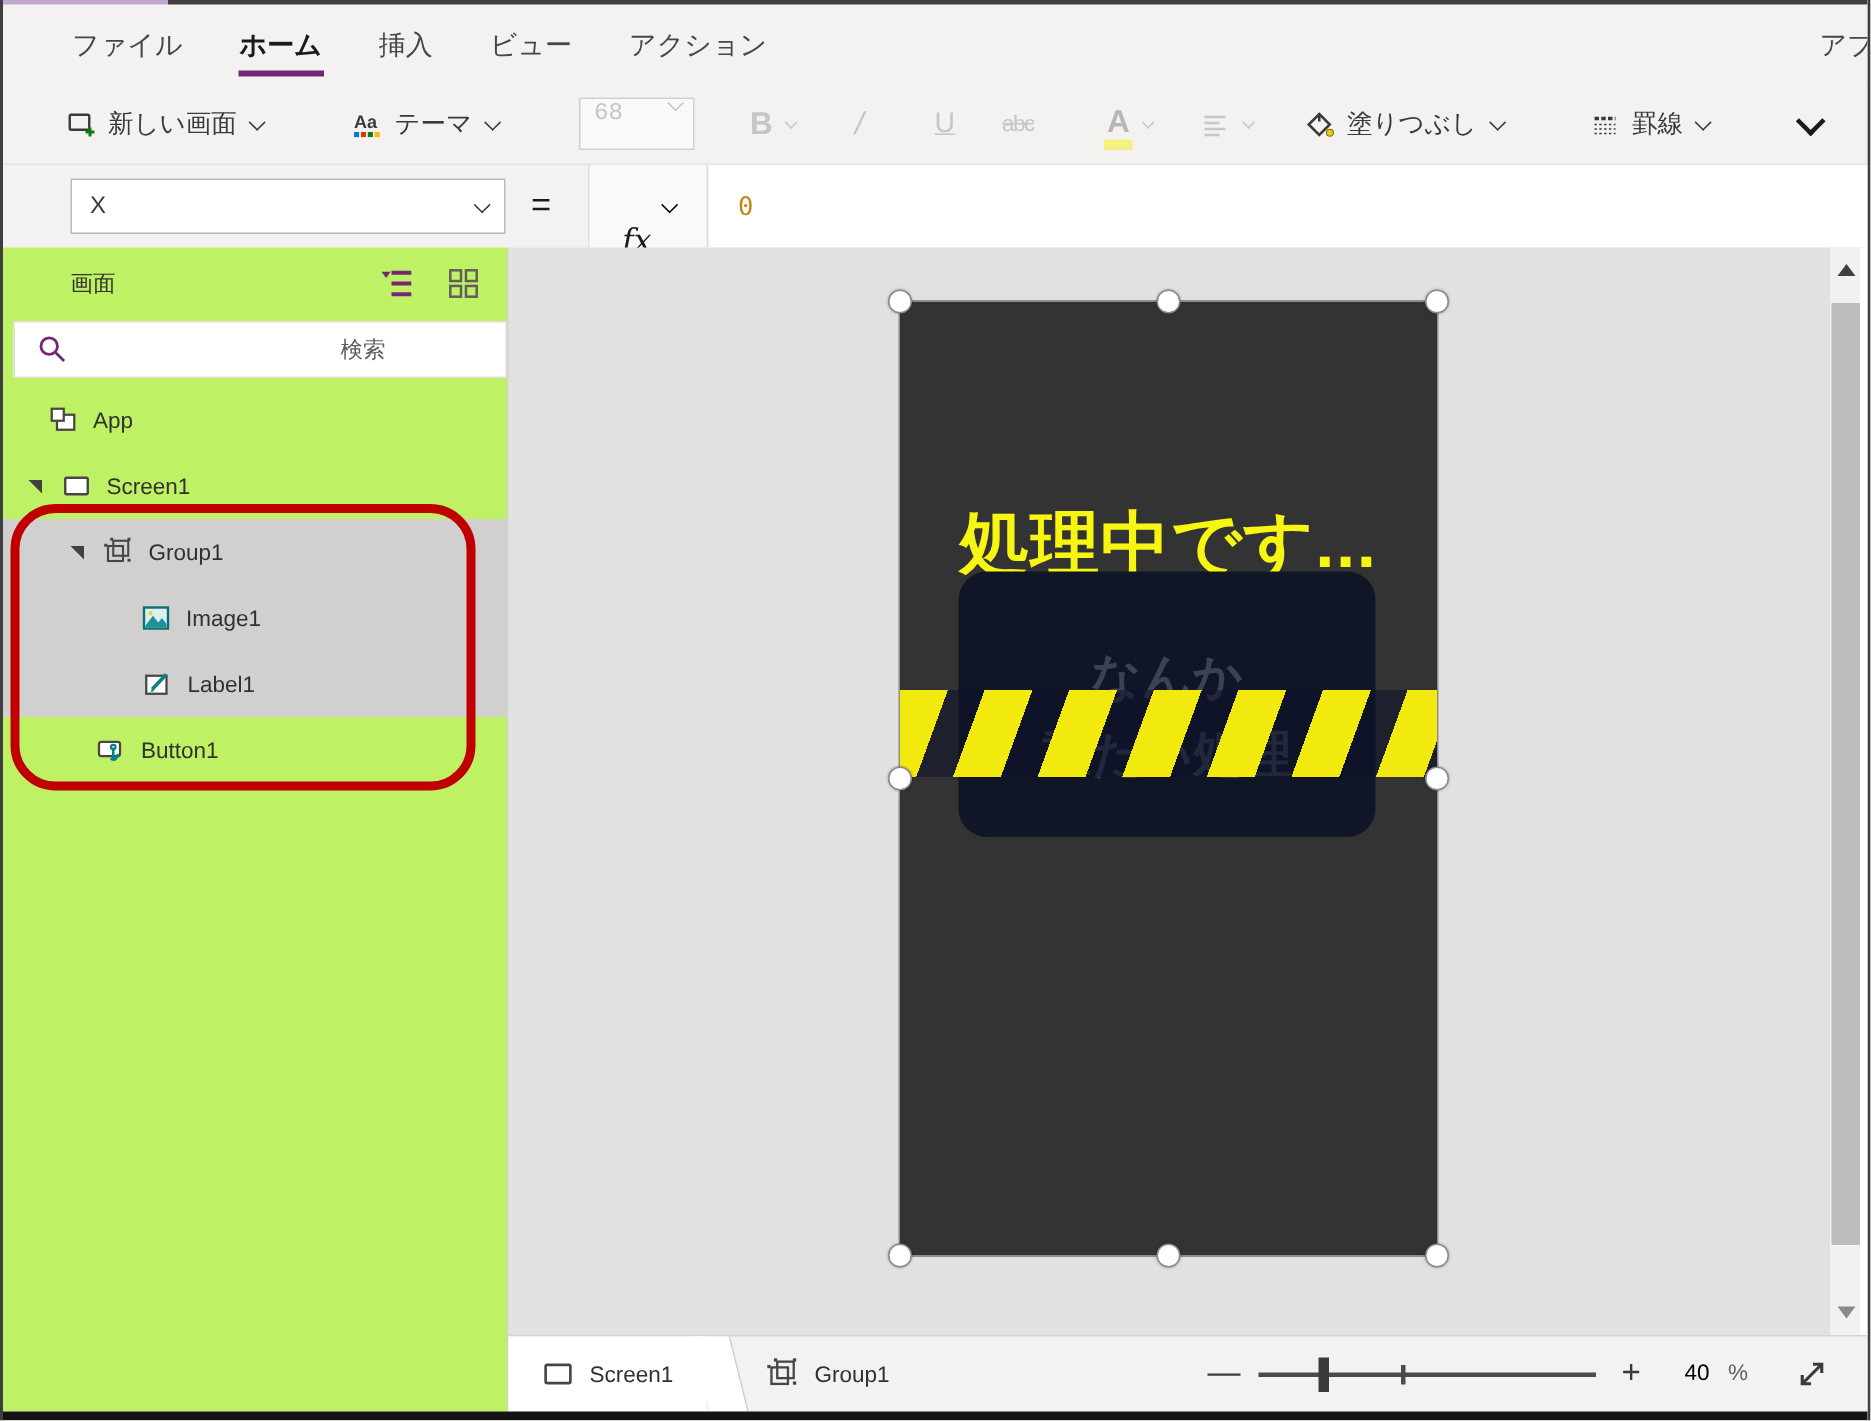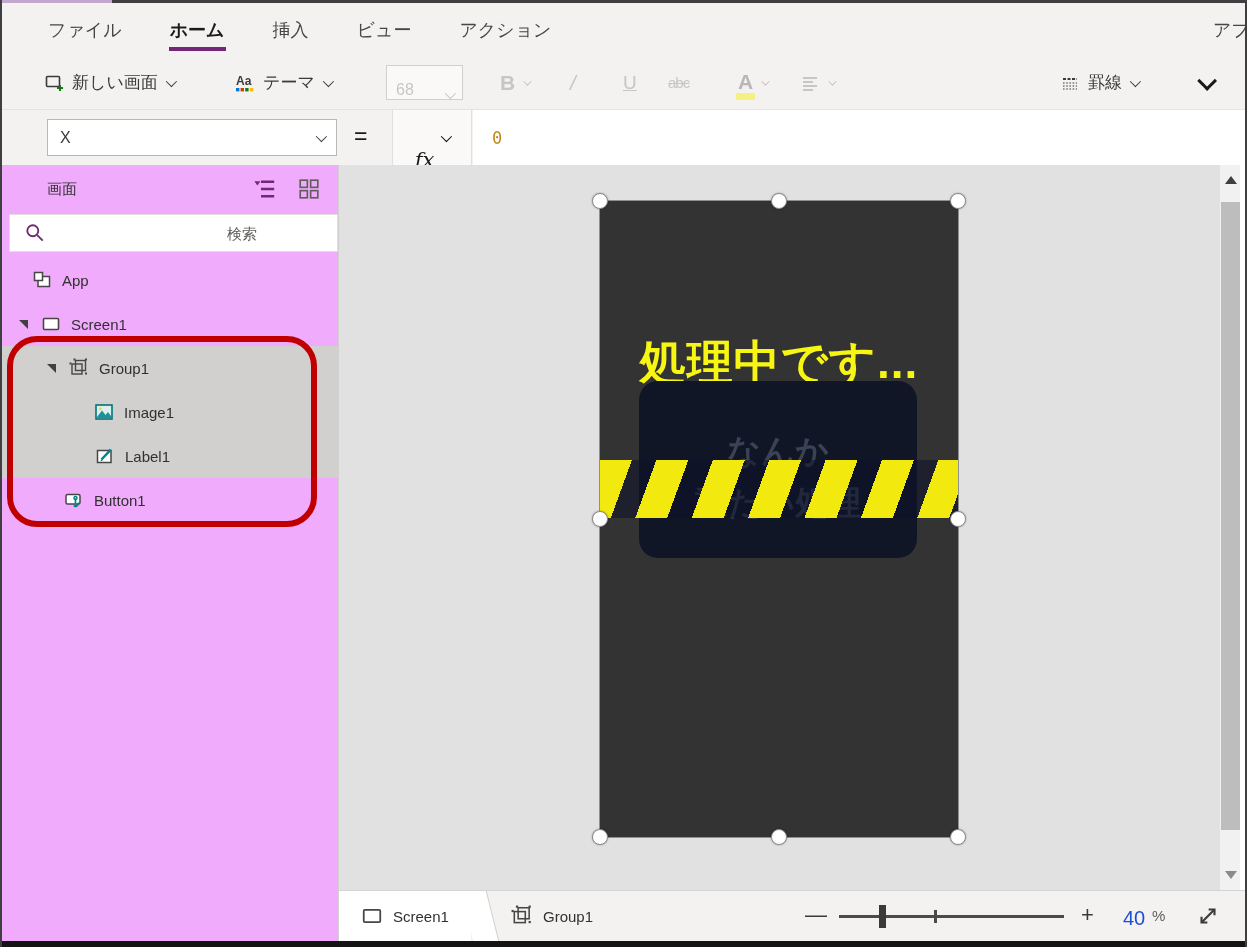--- a/index.html
+++ b/index.html
@@ -5,57 +5,57 @@
   * { margin:0; padding:0; box-sizing:border-box; }
   body { font-family:"Liberation Sans","DejaVu Sans",sans-serif; background:#fff; }
   .window { position:relative; width:1247px; height:947px; background:#fff; overflow:hidden;
             border-left:2px solid #3f3f41; border-right:2px solid #3f3f41; }
   .top-edge { position:absolute; left:0; top:0; width:100%; height:3px;
               background:linear-gradient(to right,#c2a8ce 0,#c2a8ce 110px,#3f3f41 110px,#3f3f41 100%); z-index:50; }
   .bottom-edge { position:absolute; left:0; bottom:0; width:100%; height:6px; background:#141414; z-index:50; }
 
   
   .menubar { position:absolute; left:0; top:3px; width:100%; height:52px; background:#f3f2f1;
-             display:flex; align-items:center; padding-left:45px; gap:46px; }
+             display:flex; align-items:center; padding-left:45px; gap:36px; }
   .menu-item { font-size:18px; color:#484644; cursor:pointer; height:100%; display:flex; align-items:center; }
   .menu-item span { padding:10px 1px 5px; border-bottom:4px solid transparent; }
   .menu-item.active { color:#1b1a19; font-weight:bold; }
   .menu-item.active span { border-bottom-color:#742774; }
   .brand { position:absolute; left:1211px; top:18px; width:40px; overflow:hidden; font-size:18px; color:#484644; white-space:nowrap; }
 
   
   .toolbar { position:absolute; left:0; top:55px; width:100%; height:55px; background:#f3f2f1; border-bottom:1px solid #e5e3e1; }
   .tb { position:absolute; top:0; height:55px; display:flex; align-items:center; gap:8px; font-size:17px; color:#3b3a39; cursor:pointer; }
   .tb.disabled { color:#c8c6c4; cursor:default; }
   .chev { width:8px; height:8px; border-right:1.6px solid currentColor; border-bottom:1.6px solid currentColor;
           transform:rotate(45deg) translateY(-2px); display:inline-block; flex:0 0 auto; }
   .chev.dim { color:#c8c6c4; }
   .sizebox { position:absolute; left:384px; top:10px; width:77px; height:35px; background:#faf9f8; border:1px solid #d2d0ce;
-             display:flex; align-items:flex-end; justify-content:space-between; padding:0 9px; color:#c8c6c4; font-size:16px; cursor:pointer; }
+             display:flex; align-items:flex-start; justify-content:space-between; padding:0 9px; color:#c8c6c4; font-size:16px; cursor:pointer;font-family:Liberation Mono, monospace; }
   .b-glyph { font-weight:bold; font-size:21px; }
   .i-glyph { font-style:italic; font-size:21px; }
   .u-glyph { text-decoration:underline; font-size:19px; }
   .s-glyph { text-decoration:line-through; font-size:15px; letter-spacing:-1px; }
   .a-color { position:relative; font-size:21px; font-weight:bold; color:#b9b7b5; padding-bottom:2px; }
   .a-color::after { content:""; position:absolute; left:-2px; right:-2px; bottom:-4px; height:7px; background:#f5f180; }
   .bigchev { width:14px; height:14px; border-right:3.4px solid #1b1a19; border-bottom:3.4px solid #1b1a19; transform:rotate(45deg) translateY(-3px); }
 
   
   .formulabar { position:absolute; left:0; top:110px; width:100%; height:55px; background:#f3f2f1; }
   .prop-select { position:absolute; left:45px; top:9px; width:290px; height:37px; background:#fff; border:1px solid #b9b7b5;
                  display:flex; align-items:center; justify-content:space-between; padding:0 12px; font-size:16px; color:#3b3a39; cursor:pointer; }
   .equals { position:absolute; left:352px; top:13px; font-size:23px; color:#1b1a19; }
   .fx-zone { position:absolute; left:390px; top:0; width:80px; height:55px; background:#faf9f8;
              border-left:1px solid #e1dfdd; border-right:1px solid #e1dfdd; display:flex; align-items:center; justify-content:center; gap:7px; cursor:pointer; }
   .fx-label { font-family:"DejaVu Serif","Liberation Serif",serif; font-style:italic; font-size:21px; color:#1b1a19;margin-top:44px; }
   .fx-input { position:absolute; left:471px; top:0; right:0; height:55px; background:#fff; display:flex; align-items:center;
               padding-left:19px; font-family:"DejaVu Sans Mono","Liberation Mono",monospace; font-size:17px; color:#c08a1a; }
 
   
-  .left-panel { position:absolute; left:0; top:165px; width:337px; height:776px; background:#f0abfc; border-right:1px solid #d2d0ce; }
+  .left-panel { position:absolute; left:0; top:165px; width:337px; height:776px; background:#bef264; border-right:1px solid #d2d0ce; }
   .panel-head { position:absolute; left:0; top:0; width:100%; height:48px; display:flex; align-items:center; padding:0 16px 0 45px; }
   .panel-title { font-size:15px; color:#323130; flex:1; }
   .view-toggles { display:flex; gap:22px; align-items:center; margin-right:2px; }
   .searchbox { position:absolute; left:7px; top:49px; right:0; height:38px; background:#fff; border:1px solid #e1dfdd;
                display:flex; align-items:center; padding-left:14px; gap:11px; }
   .searchbox input { border:none; outline:none; font-size:15px; color:#323130; width:200px; background:transparent; font-family:inherit;text-align:right; }
   .searchbox input::placeholder { color:#605e5c; opacity:1; }
   .tree { position:absolute; left:0; top:93px; width:100%; }
   .trow { height:44px; display:flex; align-items:center; gap:10px; font-size:15px; color:#323130; cursor:pointer; }
   .trow.sel { background:#d1d0cf; }
@@ -91,21 +91,21 @@
   .bc-chip { position:absolute; left:0; top:0; width:132px; height:100%; background:#fff; display:flex; align-items:center;
              gap:10px; padding-left:22px; font-size:15px; color:#323130; cursor:pointer; }
   .bc-sep { position:absolute; left:128px; top:0; width:26px; height:100%; background:#fff; transform:skewX(14deg);
             border-right:1px solid #cfcdcb; }
   .bc-item { position:absolute; left:172px; top:0; height:100%; display:flex; align-items:center; gap:10px; font-size:15px; color:#323130; cursor:pointer; }
   .zoom-out { position:absolute; left:466px; top:11px; font-size:22px; color:#3b3a39; cursor:pointer; }
   .zoom-in  { position:absolute; left:742px; top:11px; font-size:22px; color:#3b3a39; cursor:pointer; }
   .ztrack { position:absolute; left:500px; top:24px; width:225px; height:3px; background:#4a4a4a; cursor:pointer; }
   .zthumb { position:absolute; left:40px; top:-10px; width:7px; height:23px; background:#3b3a39; cursor:pointer; }
   .ztick  { position:absolute; left:95px; top:-5px; width:2.5px; height:13px; background:#4a4a4a; }
-  .zval { position:absolute; left:784px; top:16px; font-size:20px; color:#1d4ed8; }
+  .zval { position:absolute; left:784px; top:16px; font-size:15px; color:#000000; }
   .zunit { position:absolute; left:813px; top:16px; font-size:15px; color:#605e5c; }
   .fitbtn { position:absolute; left:856px; top:12px; cursor:pointer; }
 </style>
 </head>
 <body>
 
 <div class="window">
   <div class="top-edge"></div>
 
   <div class="menubar">
@@ -166,20 +166,29 @@
     </div>
     <div class="tb" style="left:736px">
       <span class="a-color">A</span>
         <i class="chev dim" style="width:6px;height:6px"></i>
     </div>
     <div class="tb disabled" style="left:798px">
       <svg class="ticon" viewBox="0 0 20 20" width="24" height="24">
         <path d="M3 5 h14 M3 9 h10 M3 13 h14 M3 17 h10" stroke="#c8c6c4" stroke-width="1.8"></path>
       </svg>
         <i class="chev dim" style="width:6px;height:6px"></i>
+    </div>
+    <div class="tb" style="left:868px">
+      <svg class="ticon" viewBox="0 0 20 20" width="24" height="24">
+        <path d="M9.5 3 L16.5 10 L9.5 17 L2.5 10 Z" fill="none" stroke="#3b3a39" stroke-width="1.7"></path>
+        <path d="M9.5 3 L9.5 8" stroke="#3b3a39" stroke-width="1.7"></path>
+        <circle cx="16.6" cy="15.5" r="2.3" fill="#f2c811" stroke="#8f7710" stroke-width="0.8"></circle>
+      </svg>
+      <span>塗りつぶし</span>
+        <i class="chev"></i>
     </div>
     <div class="tb" style="left:1058px">
       <svg class="ticon" viewBox="0 0 20 20" width="24" height="24">
         <path d="M3 6 h14" stroke="#3b3a39" stroke-width="2.2" stroke-dasharray="3 1.5"></path>
         <path d="M3 10 h14 M3 13 h14 M3 16 h14" stroke="#3b3a39" stroke-width="1.1" stroke-dasharray="1.6 1.6"></path>
       </svg>
       <span>罫線</span>
         <i class="chev"></i>
     </div>
     <div class="tb" style="left:1196px">

